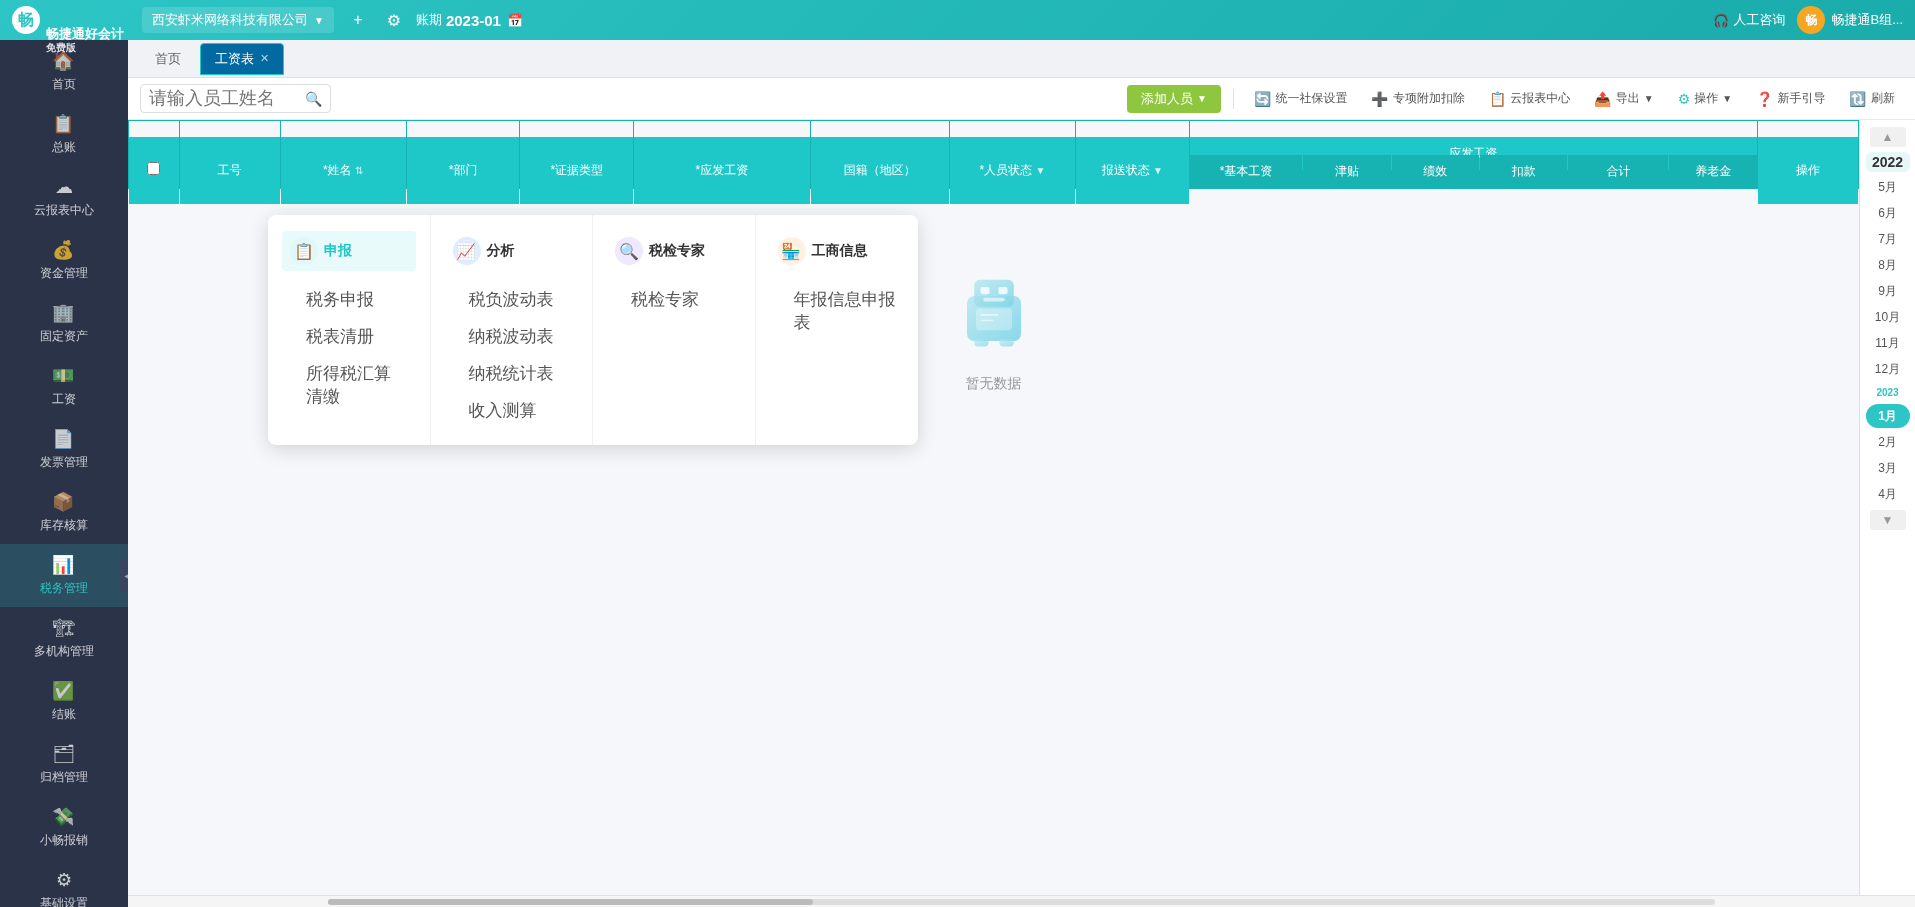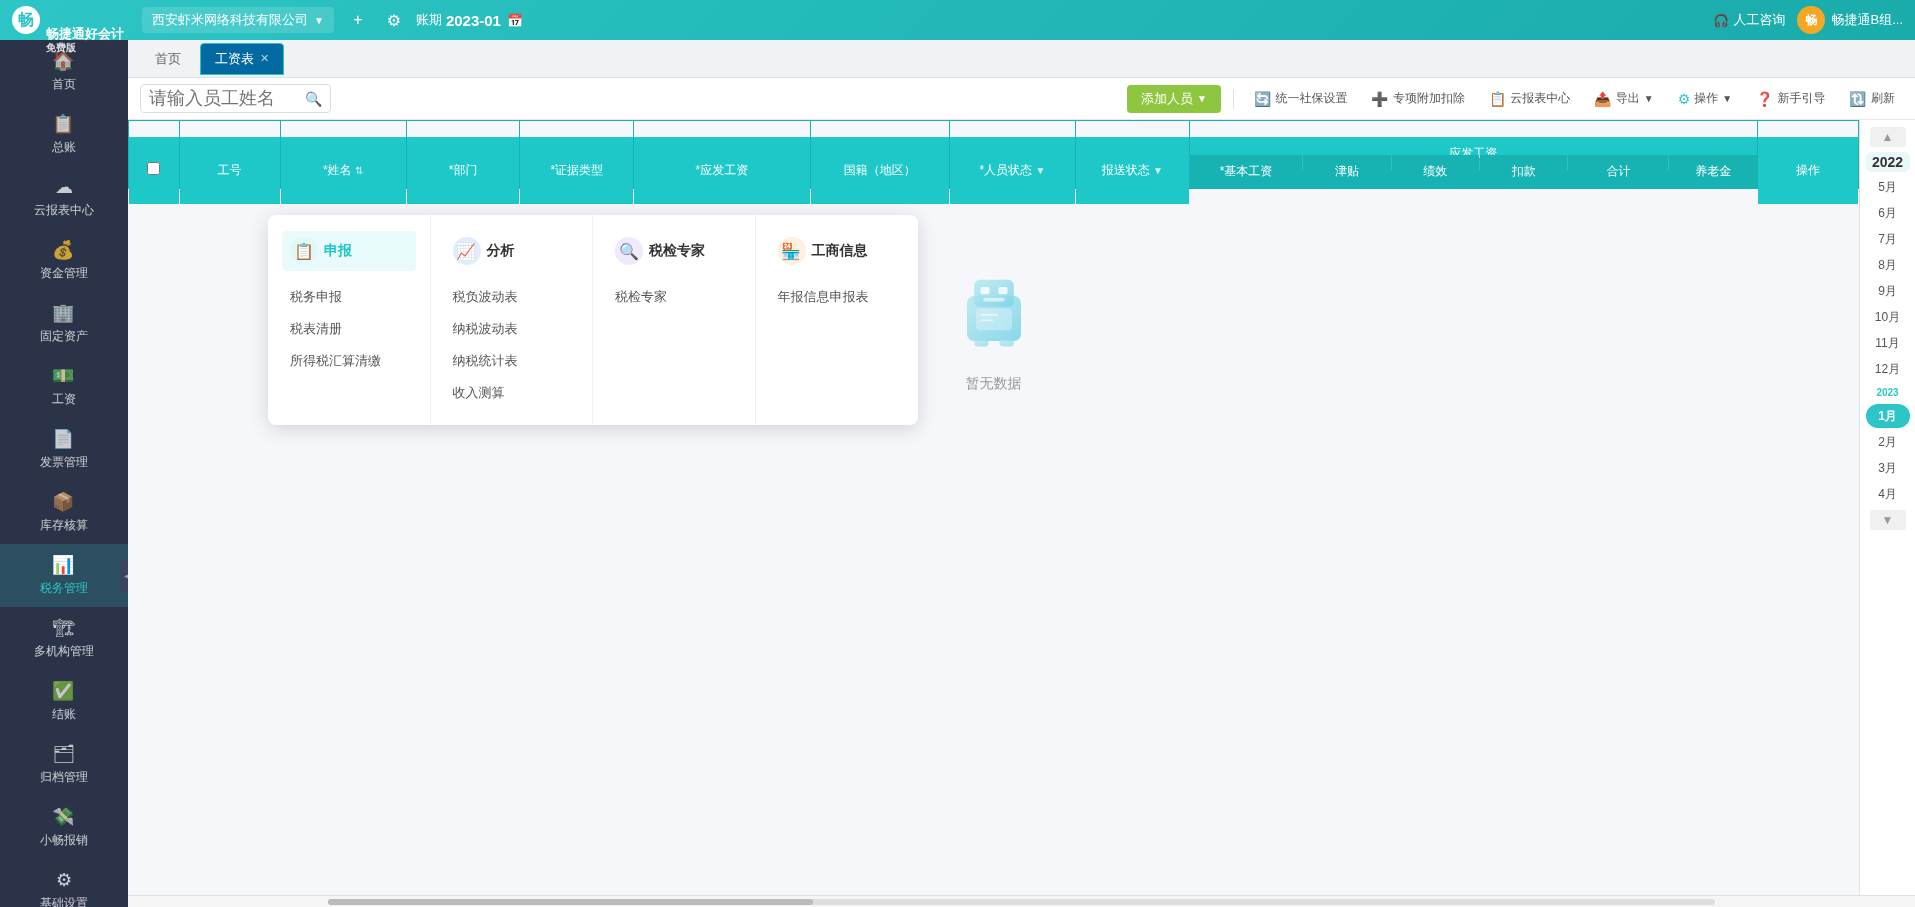--- a/index.html
+++ b/index.html
@@ -233,22 +233,22 @@
     .popup-icon {
       width: 28px; height: 28px; border-radius: 50%;
       display: flex; align-items: center; justify-content: center;
       font-size: 16px;
     }
     .popup-icon.teal { background: #e0f8f8; color: #1ec8c8; }
     .popup-icon.blue { background: #e0ecff; color: #4a7cdc; }
     .popup-icon.purple { background: #f0e8ff; color: #8e44ad; }
     .popup-icon.orange { background: #fff0e0; color: #e67e22; }
     .popup-menu-item {
-      padding: 7px 8px; font-size: 13px; color: #555;
-      cursor: pointer; border-radius: 4px;
+      padding: 7px 8px; font-size: 17px; color: #555;
+      cursor: pointer; border-radius: 4px; margin-left: 16px;
     }
 
     
     ::-webkit-scrollbar { width: 6px; height: 6px; }
     ::-webkit-scrollbar-track { background: #f1f1f1; }
     ::-webkit-scrollbar-thumb { background: #ccc; border-radius: 3px; }
 
     
     .bottom-scroll {
       height: 12px; background: #f5f5f5; border-top: 1px solid #e0e0e0;

